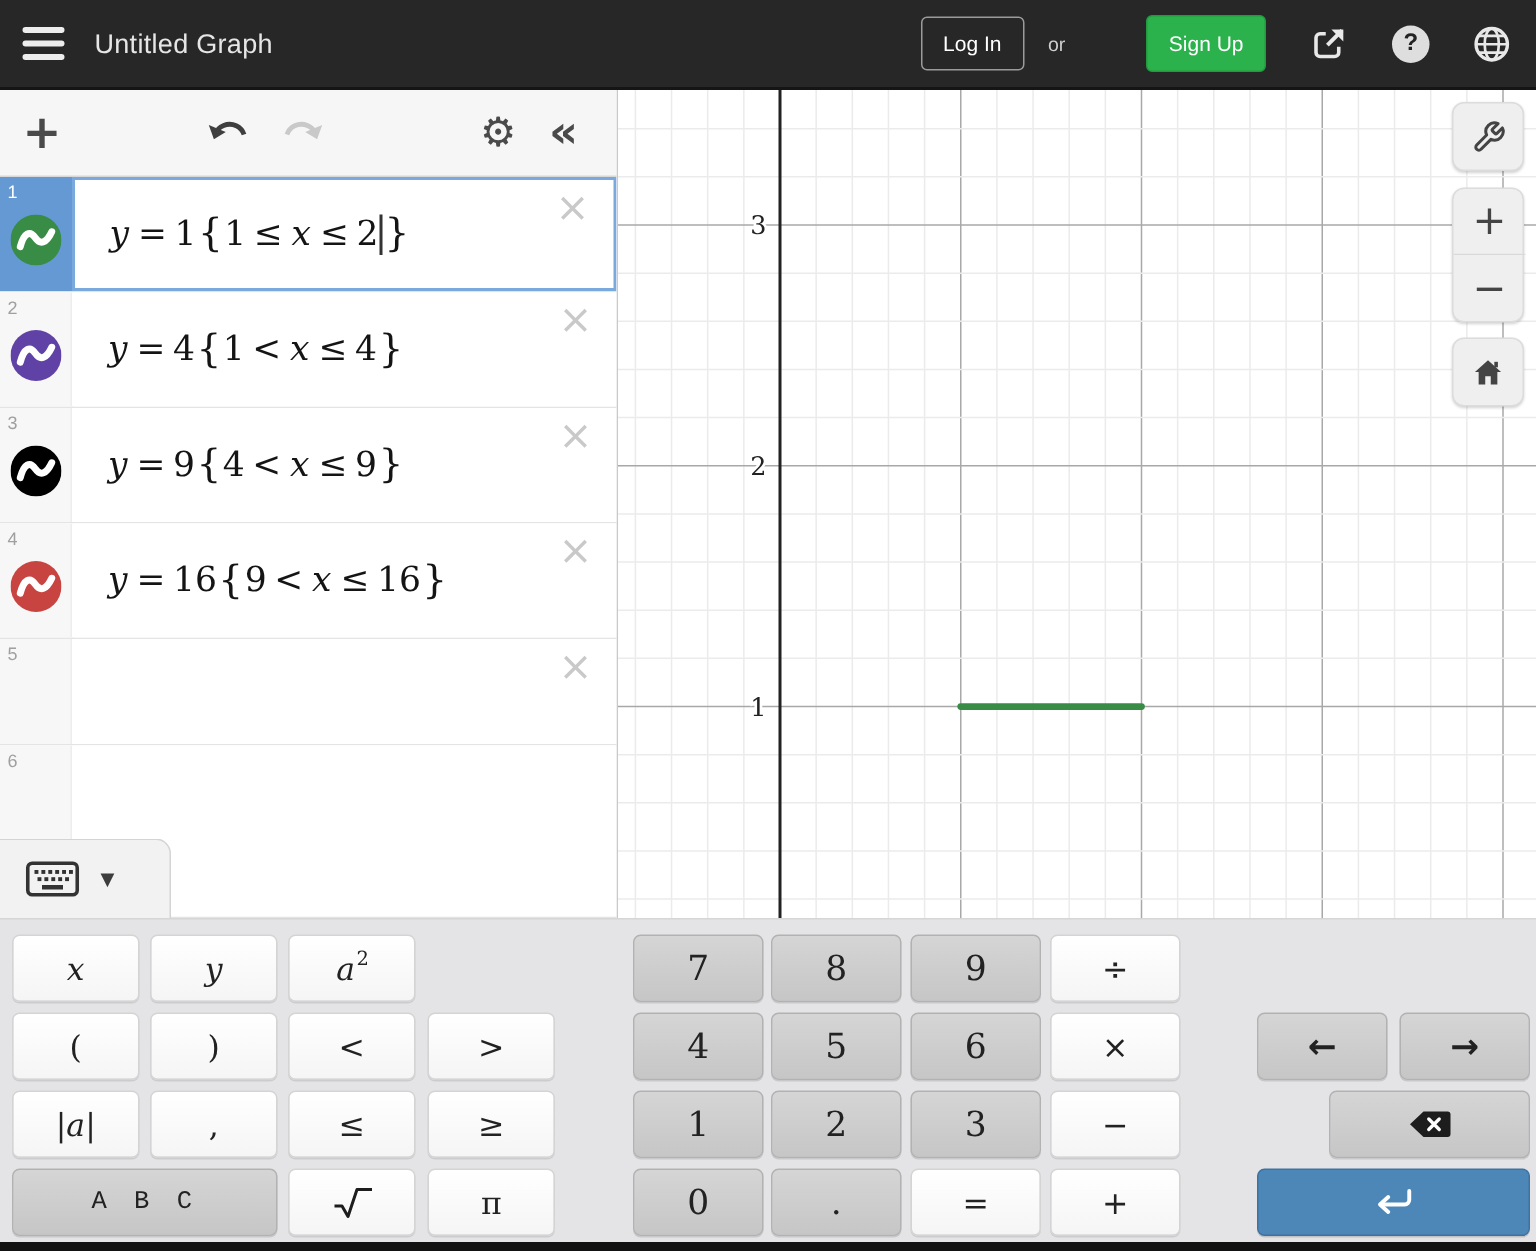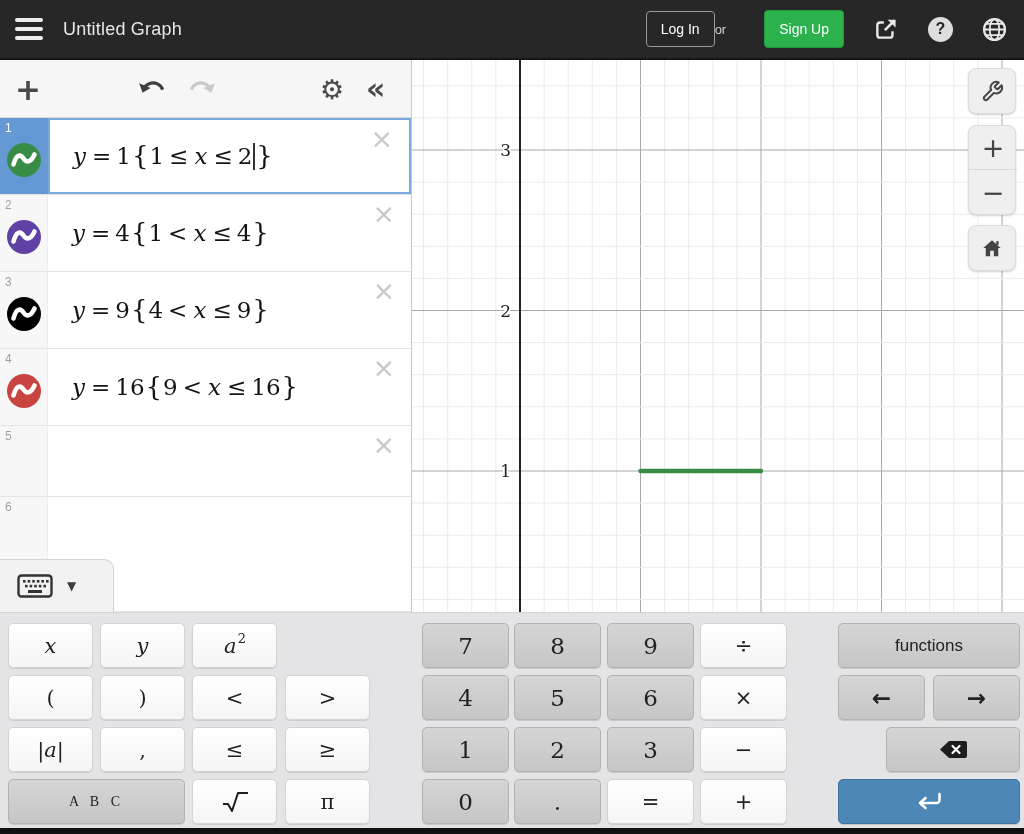--- a/index.html
+++ b/index.html
@@ -16,21 +16,21 @@
     display:flex; align-items:center;
   }
   .hamburger { width:30px; height:24px; margin-left:14px; display:flex; flex-direction:column; justify-content:space-between; cursor:pointer; background:none; border:none; padding:1px; }
   .hamburger div { height:4px; background:#ededed; border-radius:2px; }
   .gtitle { color:#e6e6e6; font-size:18px; margin-left:19px; letter-spacing:.2px; }
   .tspacer { flex:1; }
   .btn-login {
     background:none; border:1px solid #9b9b9b; border-radius:4px; color:#fff;
     font-size:14px; padding:9px 14px; font-family:inherit; cursor:pointer;
   }
-  .or { color:#cfcfcf; font-size:13px; margin:0 0; }
+  .or { color:#cfcfcf; font-size:13px; margin:0 16px; }
   .btn-signup {
     background:#2bb24c; border:1px solid #229a3f; border-radius:4px; color:#fff;
     font-size:14px; padding:10px 14px; font-family:inherit; cursor:pointer;margin-left:38px;
   }
   .tb-icon { background:none; border:none; padding:0; cursor:pointer; display:flex; align-items:center; justify-content:center; }
   .share-btn { margin-left:29px; }
   .help-btn { margin-left:29px; width:25px; height:25px; border-radius:50%; background:#dedede; color:#232323; font-weight:bold; font-size:16px; font-family:"Liberation Sans",sans-serif; }
   .globe-btn { margin-left:28px; margin-right:16px; }
 
   
@@ -95,21 +95,21 @@
     display:flex; align-items:center; justify-content:center; color:#222;
   }
   .key.light { background:linear-gradient(#ffffff,#f5f5f5); border:1px solid #d4d4d4; box-shadow:0 1px 0 rgba(0,0,0,.10); }
   .key.dark  { background:linear-gradient(#d5d5d5,#c6c6c6); border:1px solid #b2b2b2; box-shadow:0 1px 0 rgba(0,0,0,.12); }
   .key.blue  { background:#4d87b8; border:1px solid #3f72a0; box-shadow:0 1px 0 rgba(0,0,0,.15); }
   .f-math  { font-family:"DejaVu Serif",serif; font-size:21px; font-style:italic; }
   .f-serif { font-family:"DejaVu Serif",serif; font-size:21px; }
   .f-digit { font-family:"DejaVu Serif",serif; font-size:23px; }
   .f-op    { font-family:"DejaVu Sans",sans-serif; font-size:21px; }
   .f-sans  { font-family:"Liberation Sans",sans-serif; font-size:17px; }
-  .f-abc   { font-family:Liberation Serif, serif; font-size:14px; letter-spacing:4px; }
+  .f-abc   { font-family:Liberation Mono, monospace; font-size:17px; letter-spacing:4px; }
   .f-arrow { font-family:"DejaVu Sans",sans-serif; font-size:23px; font-weight:bold; }
   .key sup { font-size:13px; font-style:normal; position:relative; top:-2px; left:1px; }
   .key sup.it { font-style:italic; }
 
   .bottom-strip { position:absolute; left:0; top:828px; width:1024px; height:6px; background:#111; }
 </style>
 </head>
 <body>
 
 <div class="topbar">
@@ -451,23 +451,20 @@
     </div>
     <div class="key dark" style="left: 514px; top: 166px; width: 87px;">
       <span class="f-digit">.</span>
     </div>
     <div class="key light" style="left: 607px; top: 166px; width: 87px;">
       <span class="f-op">=</span>
     </div>
     <div class="key light" style="left: 700px; top: 166px; width: 87px;">
       <span class="f-op">+</span>
     </div>
-    <div class="key dark" style="left: 838px; top: 10px; width: 182px;">
-      <span class="f-sans">functions</span>
-    </div>
     <div class="key dark" style="left: 838px; top: 62px; width: 87px;">
       <span class="f-arrow">←</span>
     </div>
     <div class="key dark" style="left: 933px; top: 62px; width: 87px;">
       <span class="f-arrow">→</span>
     </div>
     <div class="key dark" style="left: 886px; top: 114px; width: 134px;">
       <svg width="29" height="19" viewBox="0 0 29 19">
         <path d="M10 1 H26 a2 2 0 0 1 2 2 V16 a2 2 0 0 1-2 2 H10 L1 9.5 Z" fill="#1d1d1d"></path>
         <path d="M13.5 6 L20.5 13 M20.5 6 L13.5 13" stroke="#fff" stroke-width="2.2" stroke-linecap="round"></path>

